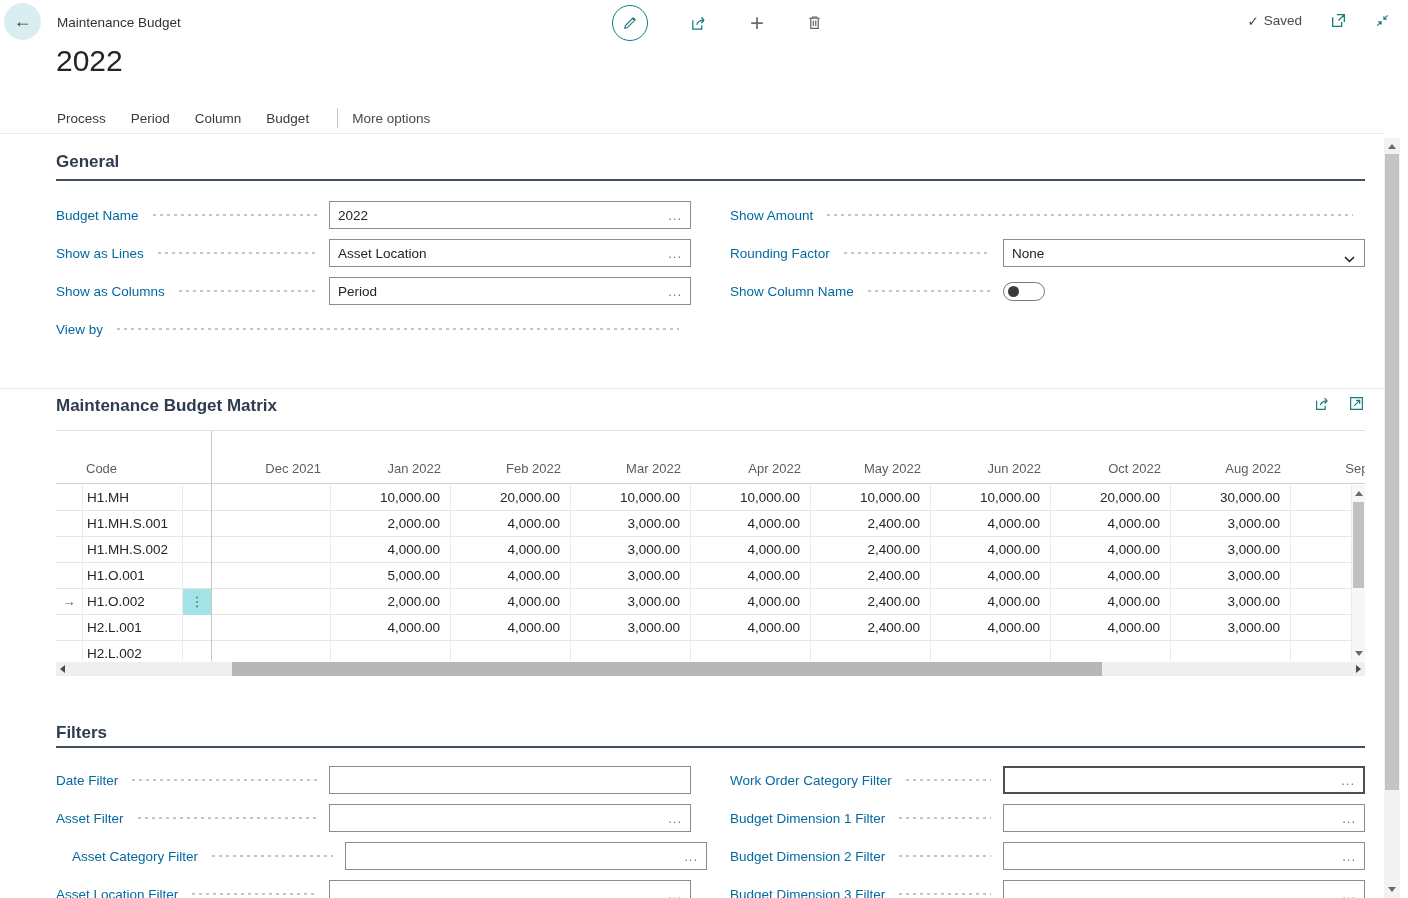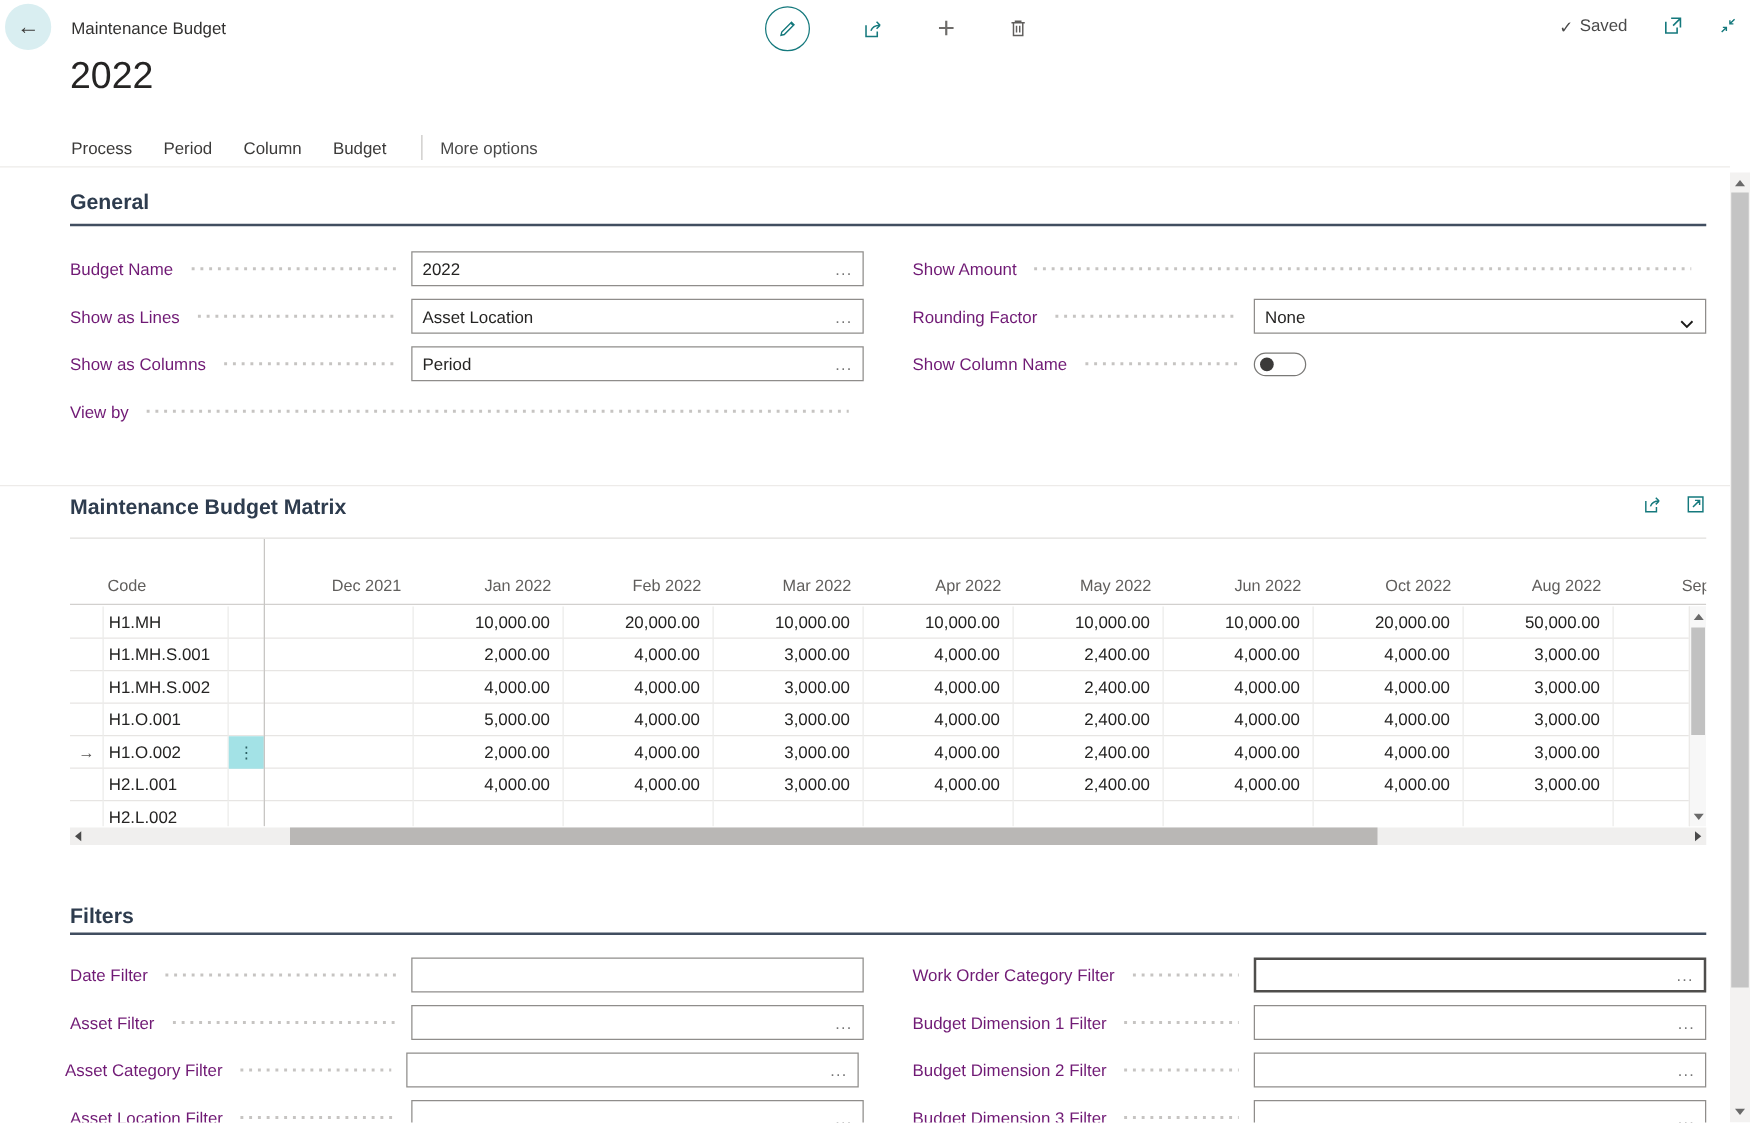--- a/index.html
+++ b/index.html
@@ -31,21 +31,21 @@
   .menu-sep { width:1px; height:20px; background:#c8c6c4; margin:0 14px 0 3px; }
   .more-options { cursor:pointer; color:#494949; }
   .hairline { height:1px; background:#edebe9; }
 
   
   .sec-heading { font-size:17px; font-weight:bold; color:#2e3c4e; }
   .sec-rule { height:2px; background:#414e60; }
 
   
   .field-row { position:absolute; width:635px; height:28px; display:flex; align-items:center; }
-  .f-label { font-size:13.5px; color:#701a75; white-space:nowrap; }
+  .f-label { font-size:13.5px; color:#0369a1; white-space:nowrap; }
   .f-leader { flex:1; height:4px; margin:0 12px;
     background-image: radial-gradient(circle, #c6c4c2 1.2px, transparent 1.5px);
     background-size: 7px 4px; background-repeat:repeat-x; background-position:0 center; }
   .input-box, .select-box { width:362px; height:28px; border:1px solid #8f8d8b; background:#fff;
     display:flex; align-items:center; padding:0 8px; font-size:13.5px; flex:none; position:relative; cursor:text; }
   .select-box { cursor:pointer; }
   .input-box.focused { border:2px solid #4f4e4c; }
   .assist-dots { margin-left:auto; color:#757575; font-size:13px; letter-spacing:1px; cursor:pointer; }
   .chev { position:absolute; right:9px; top:11px; }
   .toggle { width:42px; height:19px; border:1px solid #7a7977; border-radius:10px; background:#fff;
@@ -250,21 +250,21 @@
         <div class="c-code">H1.MH</div>
         <div class="c-menu"></div>
         <div class="c-val" style="left: 156px; width: 119px;"></div>
         <div class="c-val" style="left: 275px; width: 120px;">10,000.00</div>
         <div class="c-val" style="left: 395px; width: 120px;">20,000.00</div>
         <div class="c-val" style="left: 515px; width: 120px;">10,000.00</div>
         <div class="c-val" style="left: 635px; width: 120px;">10,000.00</div>
         <div class="c-val" style="left: 755px; width: 120px;">10,000.00</div>
         <div class="c-val" style="left: 875px; width: 120px;">10,000.00</div>
         <div class="c-val" style="left: 995px; width: 120px;">20,000.00</div>
-        <div class="c-val" style="left: 1115px; width: 120px;">50,000.00</div>
+        <div class="c-val" style="left: 1115px; width: 120px;">30,000.00</div>
         <div class="c-val" style="left: 1235px; width: 120px;"></div>
       </div>
       <div class="mt-row">
         <div class="c-ind"></div>
         <div class="c-code">H1.MH.S.001</div>
         <div class="c-menu"></div>
         <div class="c-val" style="left: 156px; width: 119px;"></div>
         <div class="c-val" style="left: 275px; width: 120px;">2,000.00</div>
         <div class="c-val" style="left: 395px; width: 120px;">4,000.00</div>
         <div class="c-val" style="left: 515px; width: 120px;">3,000.00</div>
@@ -379,21 +379,21 @@
     <div class="field-row abs" style="left: 56px; top: 804px;">
       <span class="f-label">Asset Filter</span>
       <span class="f-leader"></span>
       <div class="ctrl-slot">
         <div class="input-box">
           <span></span>
           <span class="assist-dots">...</span>
         </div>
       </div>
     </div>
-    <div class="field-row abs" style="left: 52px; top: 842px;">
+    <div class="field-row abs" style="left: 72px; top: 842px;">
       <span class="f-label">Asset Category Filter</span>
       <span class="f-leader"></span>
       <div class="ctrl-slot">
         <div class="input-box">
           <span></span>
           <span class="assist-dots">...</span>
         </div>
       </div>
     </div>
     <div class="field-row abs" style="left: 56px; top: 880px;">

